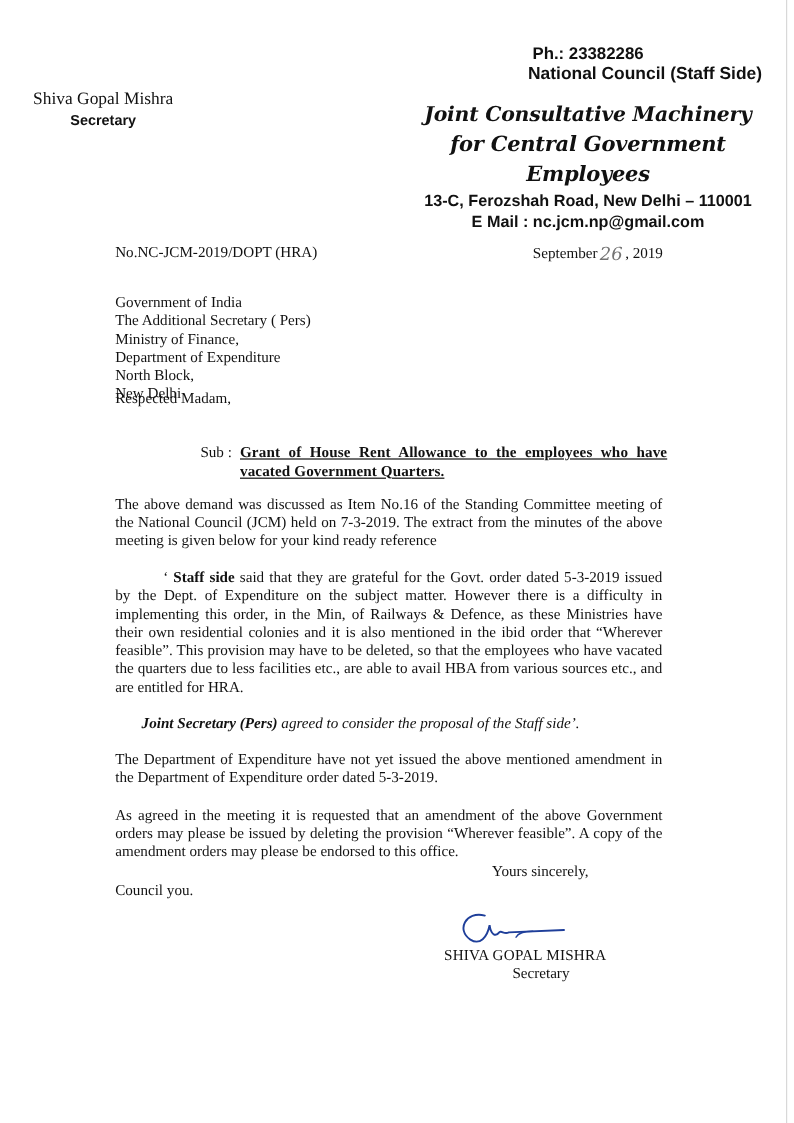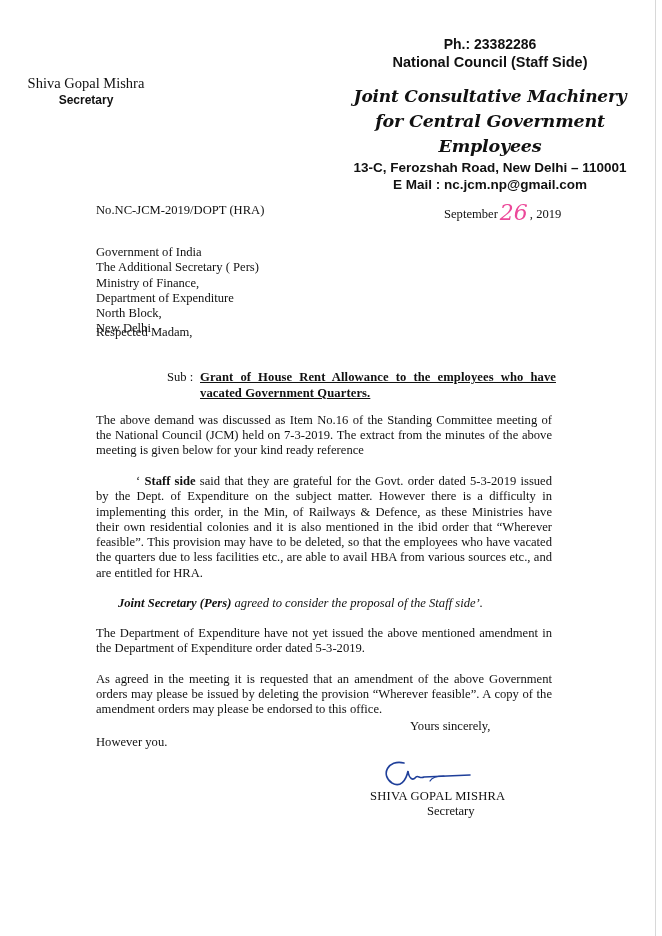--- a/index.html
+++ b/index.html
@@ -11,32 +11,32 @@
     .sans { font-family: Liberation Sans, sans-serif; }
 
     
     .lh-left { position: absolute; left: 16px; top: 74px; width: 140px; text-align: center; }
     .lh-name { font-size: 14.5px; line-height: 18px; letter-spacing: 0; }
     .lh-role { font-size: 12px; line-height: 14px; font-weight: bold; margin-top: 1px; }
 
     
     .lh-right { position: absolute; left: 345px; top: 35px; width: 290px; text-align: center; }
     .lh-phone { font-size: 14px; font-weight: bold; line-height: 18px; }
-    .lh-council { font-size: 14.5px; font-weight: bold; line-height: 19px; }
+    .lh-council { font-size: 14.5px; font-weight: bold; line-height: 19px; text-align: right; }
     .lh-script { font-family: "DejaVu Serif", serif; font-style: italic; font-weight: bold; line-height: 25px; letter-spacing: -0.2px; }
     .lh-script.l1 { font-size: 17px; margin-top: 12px; }
     .lh-script.l2 { font-size: 17.5px; margin-top: 0px; }
     .lh-addr { font-size: 13.5px; font-weight: bold; line-height: 17px; }
     .lh-email { font-size: 13.5px; font-weight: bold; line-height: 17px; }
 
     
     .txt { position: absolute; font-size: 12.6px; line-height: 15px; }
     .ref-no { left: 96px; top: 203px; }
     .date { left: 444px; top: 203px; }
-    .date .hand { font-family: "DejaVu Serif", serif; font-style: italic; font-size: 22px; color: #ec4899; position: relative; top: 2px; margin: 0 2px; }
+    .date .hand { font-family: "DejaVu Serif", serif; font-style: italic; font-size: 15px; color: #737373; position: relative; top: 2px; margin: 0 2px; }
 
     .addr-block { left: 96px; top: 245px; }
     .addr-block div { line-height: 15.3px; }
 
     .salutation { left: 96px; top: 325px; }
 
     .sub-label { left: 167px; top: 370px; }
     .sub-text { left: 200px; top: 370px; width: 356px; font-weight: bold; text-decoration: underline; text-align: justify; text-align-last: left; line-height: 15.5px; letter-spacing: 0.1px; }
 
     .para { left: 96px; width: 456px; text-align: justify; line-height: 15px; }
@@ -94,21 +94,21 @@
 
   <div class="txt serif para p1">The above demand was discussed as Item No.16 of the Standing Committee meeting of the National Council (JCM) held on 7-3-2019. The extract from the minutes of the above meeting is given below for your kind ready reference</div>
 
   <div class="txt serif quote"><span>‘ </span><b>Staff side</b><span> said that they are grateful for the Govt. order dated 5-3-2019 issued by the Dept. of Expenditure on the subject matter. However there is a difficulty in implementing this order, in the Min, of Railways &amp; Defence, as these Ministries have their own residential colonies and it is also mentioned in the ibid order that “Wherever feasible”. This provision may have to be deleted, so that the employees who have vacated the quarters due to less facilities etc., are able to avail HBA from various sources etc., and are entitled for HRA.</span></div>
 
   <div class="txt serif js"><b>Joint Secretary (Pers)</b><span> agreed to consider the proposal of the Staff side’.</span></div>
 
   <div class="txt serif para p2">The Department of Expenditure have not yet issued the above mentioned amendment in the Department of Expenditure order dated  5-3-2019.</div>
   <div class="txt serif para p3">As agreed in the meeting it is requested that an amendment of the above Government orders may please be issued by deleting the provision “Wherever feasible”. A copy of the amendment orders may please be endorsed to this office.</div>
 
-  <div class="txt serif thanks">However you.</div>
+  <div class="txt serif thanks">Council you.</div>
 
   <div class="txt serif closing">Yours sincerely,</div>
   <svg class="signature" viewBox="0 0 120 34">
     <path id="sig-path" d="M22 6 C 6 2, -2 18, 10 26 C 18 31, 24 24, 26 14 C 27 22, 31 24, 34 20 C 36 18, 38 22, 42 20 L 88 18" fill="none" stroke-width="1.6" stroke-linecap="round" stroke="#1f3f9a"></path>
     <path id="sig-path2" d="M48 24 C 50 20, 56 19, 62 19" fill="none" stroke-width="1.2" stroke-linecap="round" stroke="#1f3f9a"></path>
   </svg>
   <div class="txt serif sign-name">SHIVA GOPAL MISHRA</div>
   <div class="txt serif sign-role">Secretary</div>
 </div>
 

